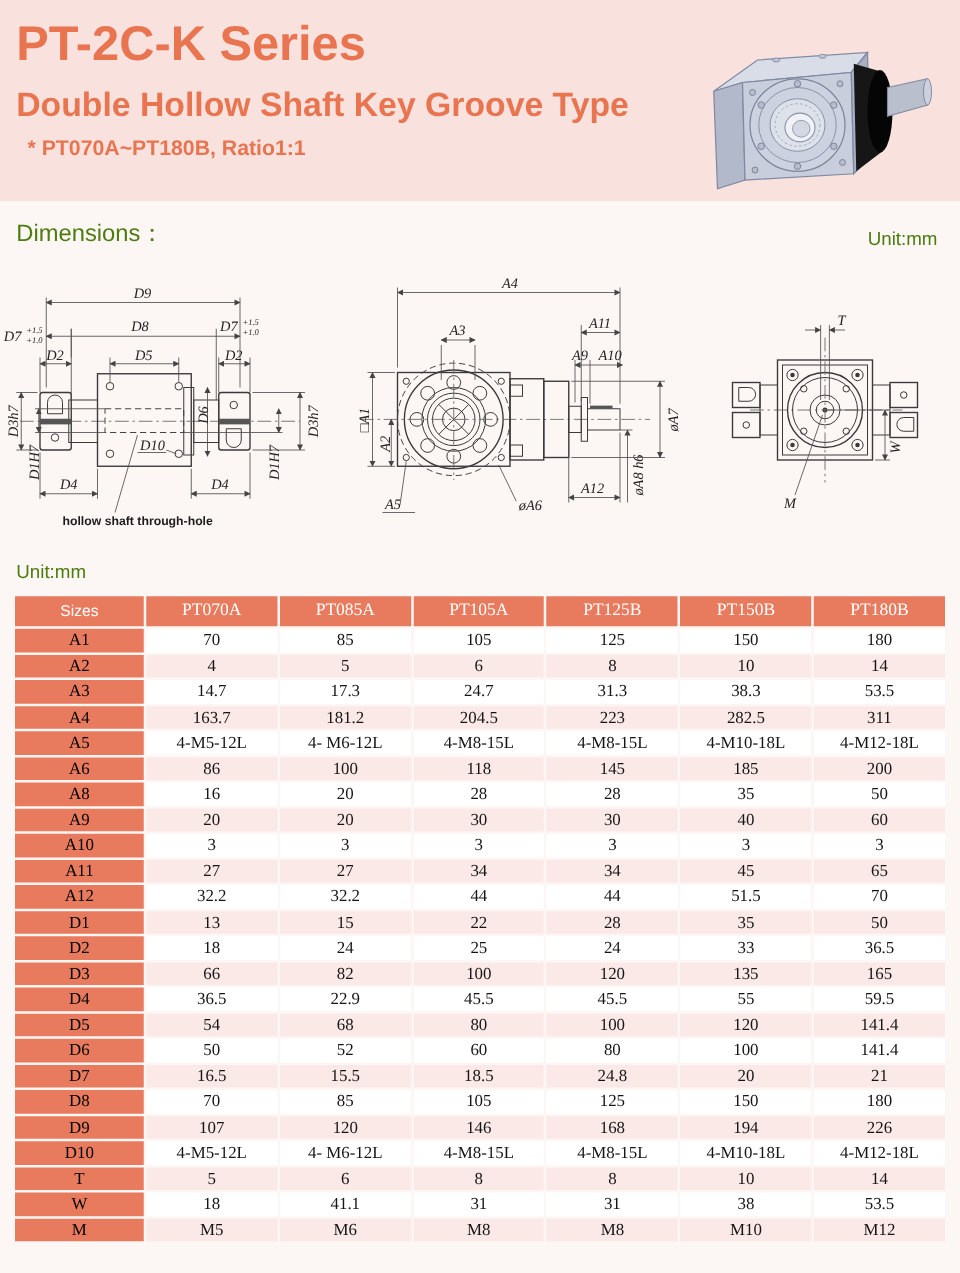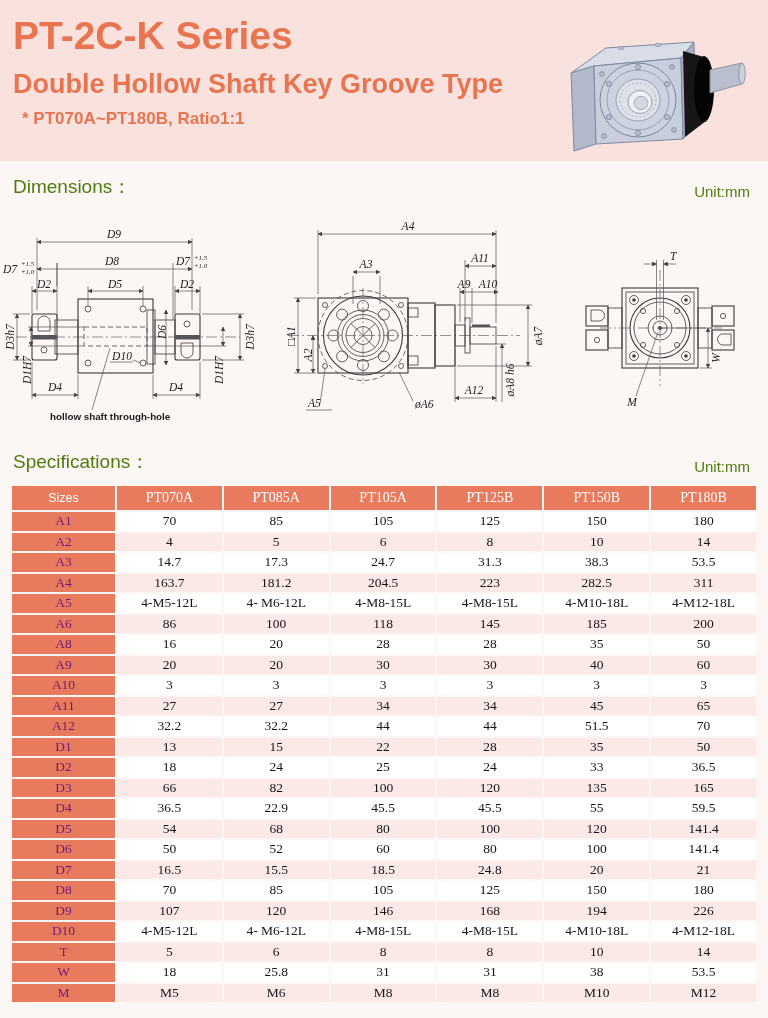--- a/index.html
+++ b/index.html
@@ -45,21 +45,21 @@
     margin:9px auto 0; width:748px; table-layout:fixed;
     border-collapse:separate; border-spacing:2px;
   }
   .spec-table th, .spec-table td { text-align:center; vertical-align:middle; padding:0; }
   .spec-table thead th {
     background:#e87b5e; color:#ffffff; height:24px; font-weight:normal;
     font-family:"Liberation Serif", serif; font-size:14px;margin-left:40px;
   }
   .spec-table thead th:first-child { font-family:"Liberation Sans", sans-serif; font-size:12.5px; width:103px; }
   .spec-table tbody th {
-    background:#e87b5e; color:#701a75; font-weight:normal;
+    background:#e87b5e; color:#000000; font-weight:normal;
     font-family:"Liberation Serif", serif; font-size:13.5px; height:18.5px;
   }
   .spec-table tbody td {
     font-family:"Liberation Serif", serif; font-size:13.5px; color:#151515;
     height:18.5px; line-height:18px;
   }
   .spec-table tbody tr:nth-child(odd)  td { background:#ffffff; }
   .spec-table tbody tr:nth-child(even) td { background:#fbe9e7; }
 </style>
 </head>
@@ -331,21 +331,20 @@
       <text class="lbl" x="72" y="196" text-anchor="middle">M</text>
       <line class="dl" x1="102" y1="118" x2="152" y2="118"></line>
       <line class="dl" x1="140" y1="158" x2="152" y2="158"></line>
       <line class="dl" x1="148" y1="118" x2="148" y2="158" marker-start="url(#ar3)" marker-end="url(#ar3)"></line>
       <text class="lbl" transform="rotate(-90 156 148)" x="156" y="152" text-anchor="middle">W</text>
     </g>
   </svg>
 </div>
 
 <div class="section-row">
-  <span class="section-label">Specifications：</span>
   <span class="unit-label">Unit:mm</span>
 </div>
 
 <table class="spec-table">
   <thead>
     <tr>
         <th>Sizes</th>
         <th>PT070A</th>
         <th>PT085A</th>
         <th>PT105A</th>
@@ -549,21 +548,21 @@
         <td>5</td>
         <td>6</td>
         <td>8</td>
         <td>8</td>
         <td>10</td>
         <td>14</td>
       </tr>
       <tr>
         <th>W</th>
         <td>18</td>
-        <td>25.8</td>
+        <td>41.1</td>
         <td>31</td>
         <td>31</td>
         <td>38</td>
         <td>53.5</td>
       </tr>
       <tr>
         <th>M</th>
         <td>M5</td>
         <td>M6</td>
         <td>M8</td>

